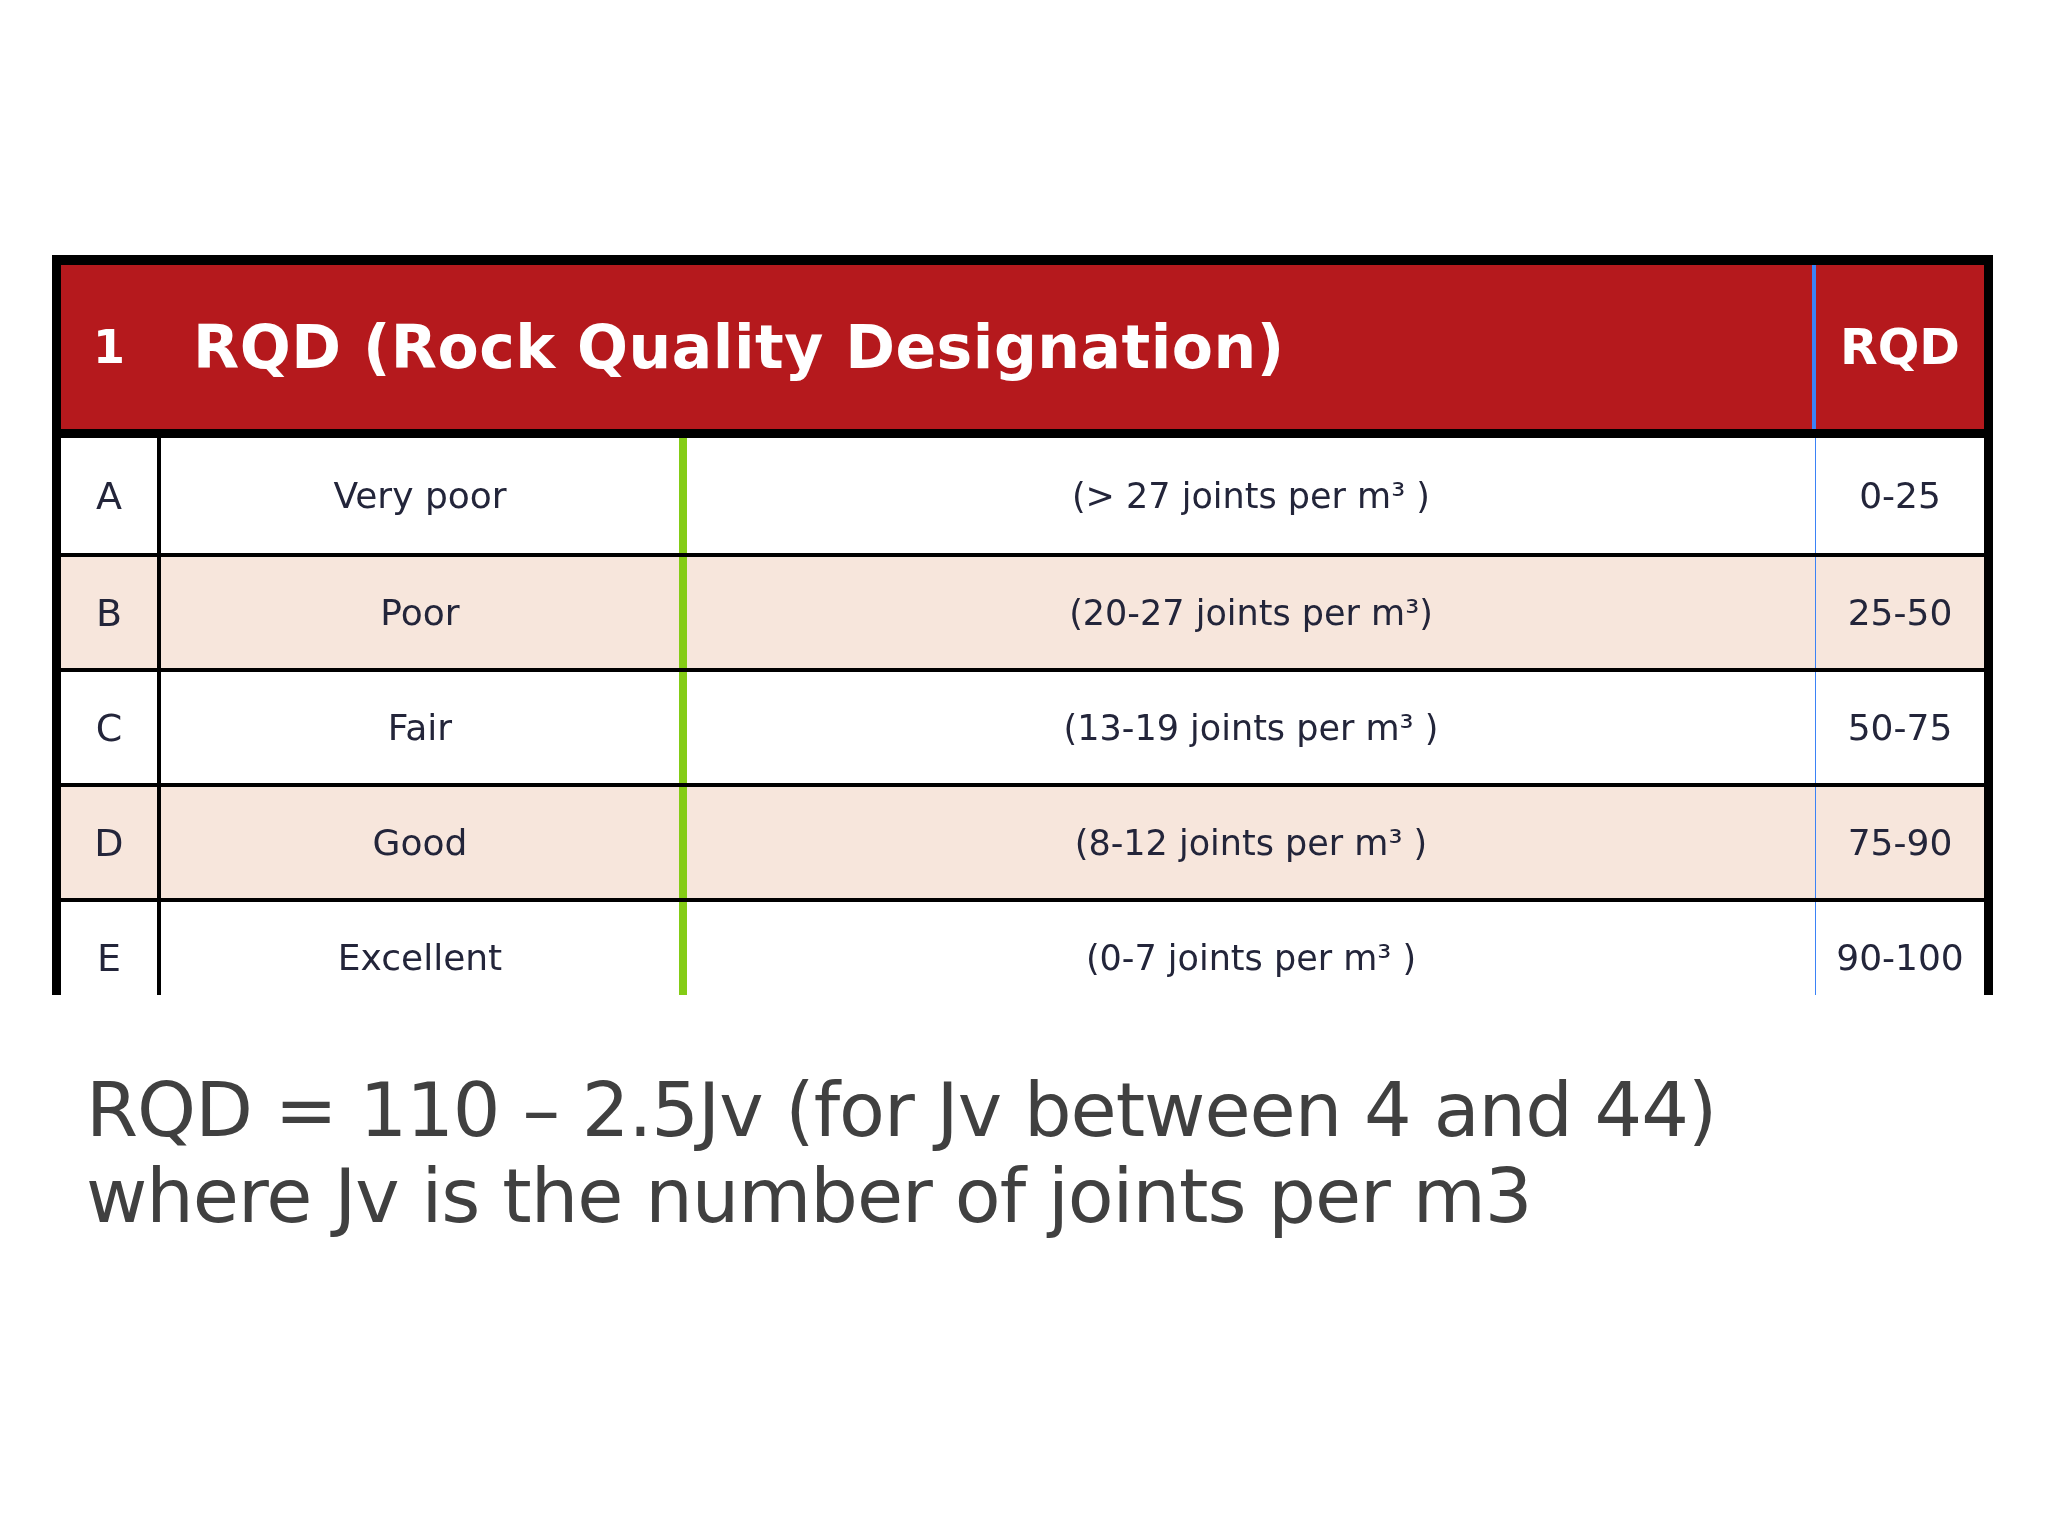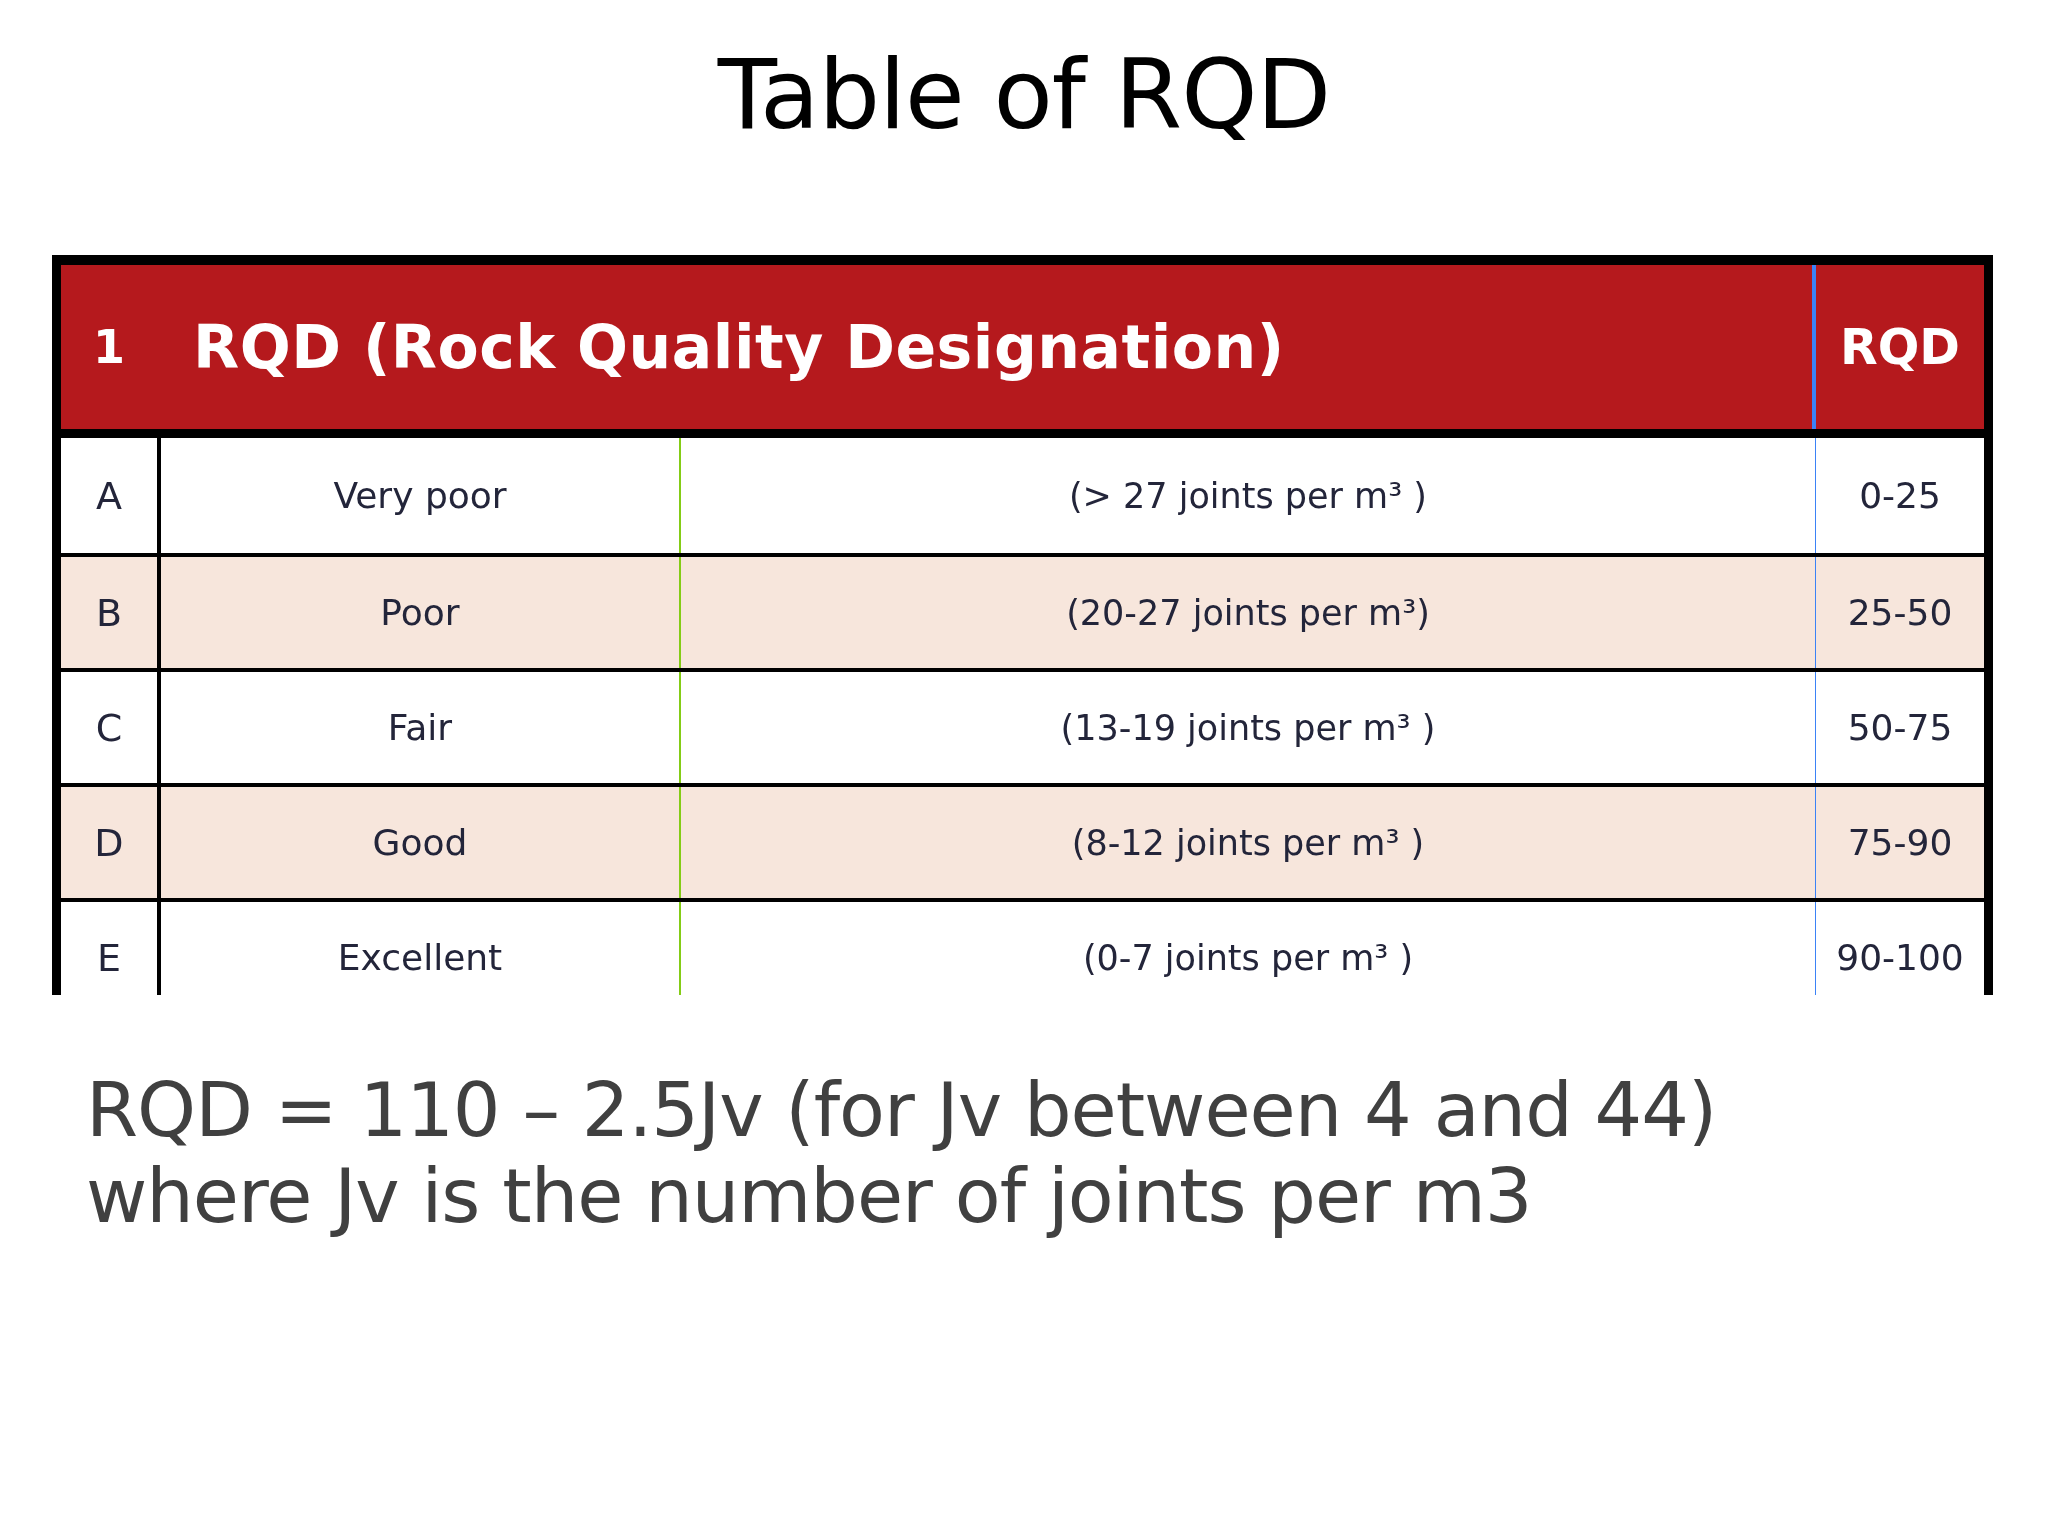--- a/index.html
+++ b/index.html
@@ -82,21 +82,21 @@
     font-size:38px;
   }
   .c-class{
     width:518px;
     border-left:4px solid #000;
     display:flex;align-items:center;justify-content:center;
     font-size:36px;
   }
   .c-joints{
     flex:1 1 auto;
-    border-left:2px solid #84cc16;
+    border-left:8px solid #84cc16;
     display:flex;align-items:center;justify-content:center;
     font-size:35px;
   }
   .c-rqd{
     width:168px;
     border-left:1px solid #3b82f6;
     display:flex;align-items:center;justify-content:center;
     font-size:36px;
   }
   
@@ -108,21 +108,20 @@
     font-size:75px;
     line-height:1.14;
     letter-spacing:-1px;
   }
 </style>
 </head>
 <body>
 
 <div class="slide">
 
-  <div class="slide-title">Table of RQD</div>
 
   <div class="rqd-table">
 
     <div class="t-header">
       <div class="h-main">
         <span class="h-index">1</span>
         <span class="h-title">RQD (Rock Quality Designation)</span>
       </div>
       <div class="h-rqd">RQD</div>
     </div>

